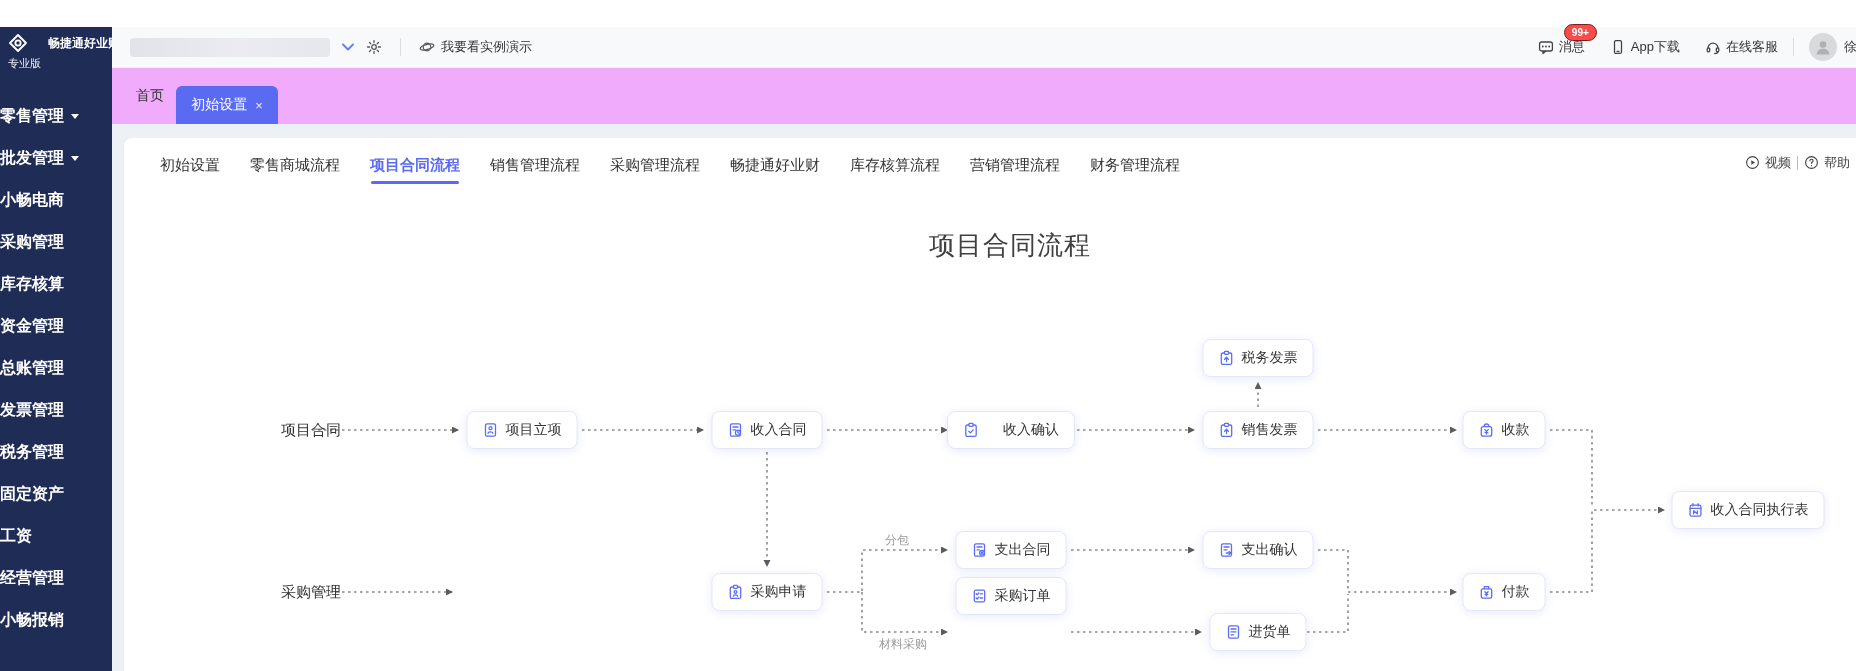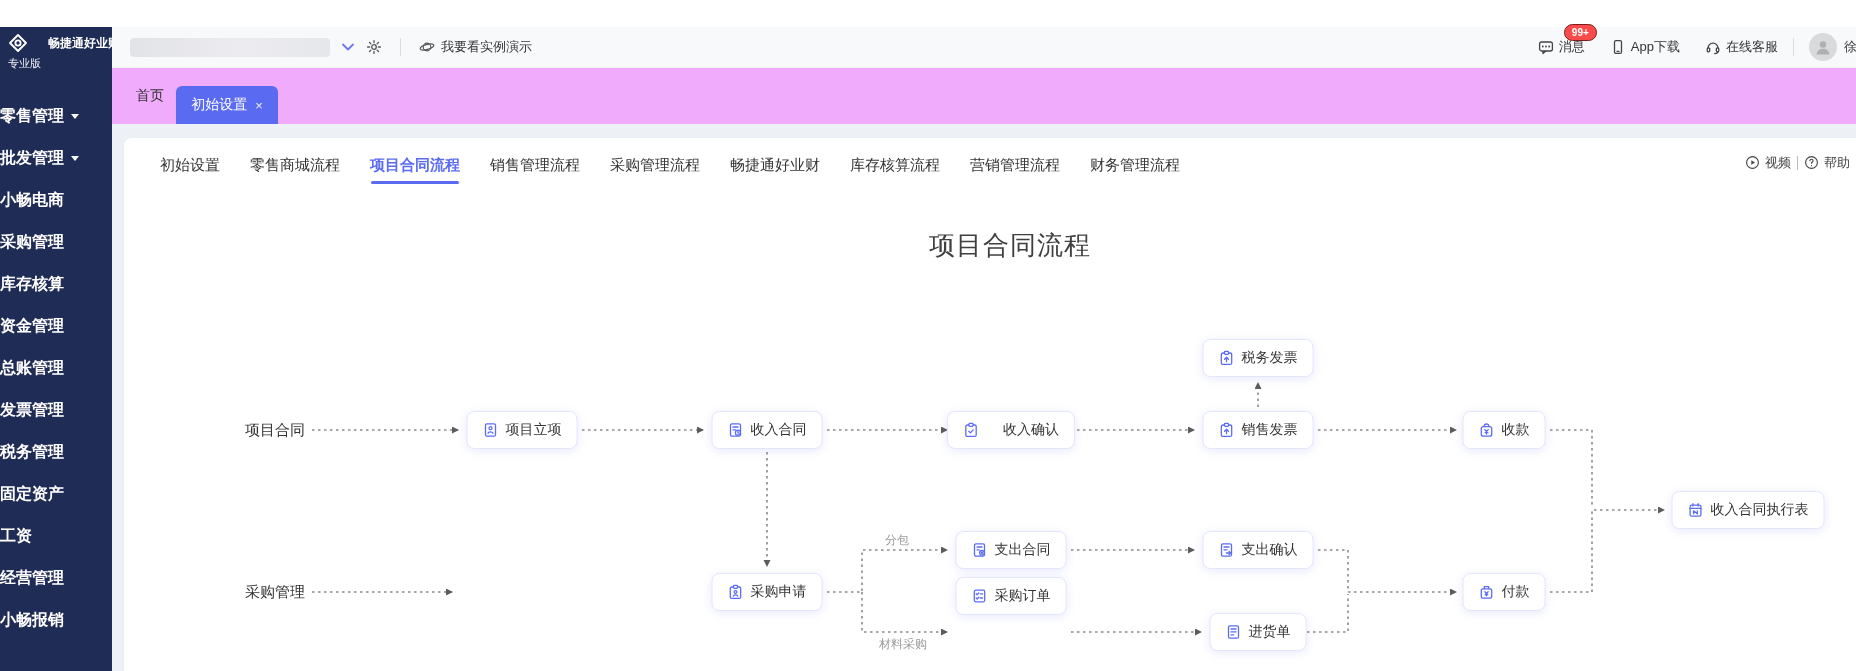--- a/index.html
+++ b/index.html
@@ -55,21 +55,21 @@
   .aids{position:absolute;right:6px;top:16px;display:flex;align-items:center;gap:2px;font-size:13px;color:#444;}
   .aid{display:flex;align-items:center;gap:4px;cursor:pointer;white-space:nowrap;}
   .aid-div{width:1px;height:14px;background:#bbb;margin:0 4px;}
 
   
   .flow{position:absolute;inset:0;pointer-events:none;}
   .diagram-title{position:absolute;left:1010px;top:228px;transform:translateX(-50%);font-size:26px;color:#404040;font-weight:500;letter-spacing:1px;}
   .conn-svg{position:absolute;inset:0;}
   .node{position:absolute;transform:translate(-50%,-50%);display:inline-flex;align-items:center;gap:7px;height:38px;padding:0 15px;background:#fff;border:1px solid #e3e6fb;border-radius:8px;box-shadow:0 2px 10px rgba(90,107,242,.14);font-size:14px;color:#333;cursor:pointer;pointer-events:auto;white-space:nowrap;}
   .node svg{flex:0 0 auto;}
-  .row-label{position:absolute;transform:translate(-50%,-50%);font-size:15px;color:#333;font-weight:500;white-space:nowrap;}
+  .row-label{position:absolute;transform:translate(-50%,-50%);font-size:15px;color:#333;font-weight:500;white-space:nowrap;margin-left:36px;}
   .edge-label{position:absolute;transform:translate(-50%,-50%);font-size:12px;color:#9a9a9a;white-space:nowrap;}
 </style>
 </head>
 <body>
 
 <div class="page">
   <div class="top-strip"></div>
 
   <div class="side-col">
     <div class="brand">

